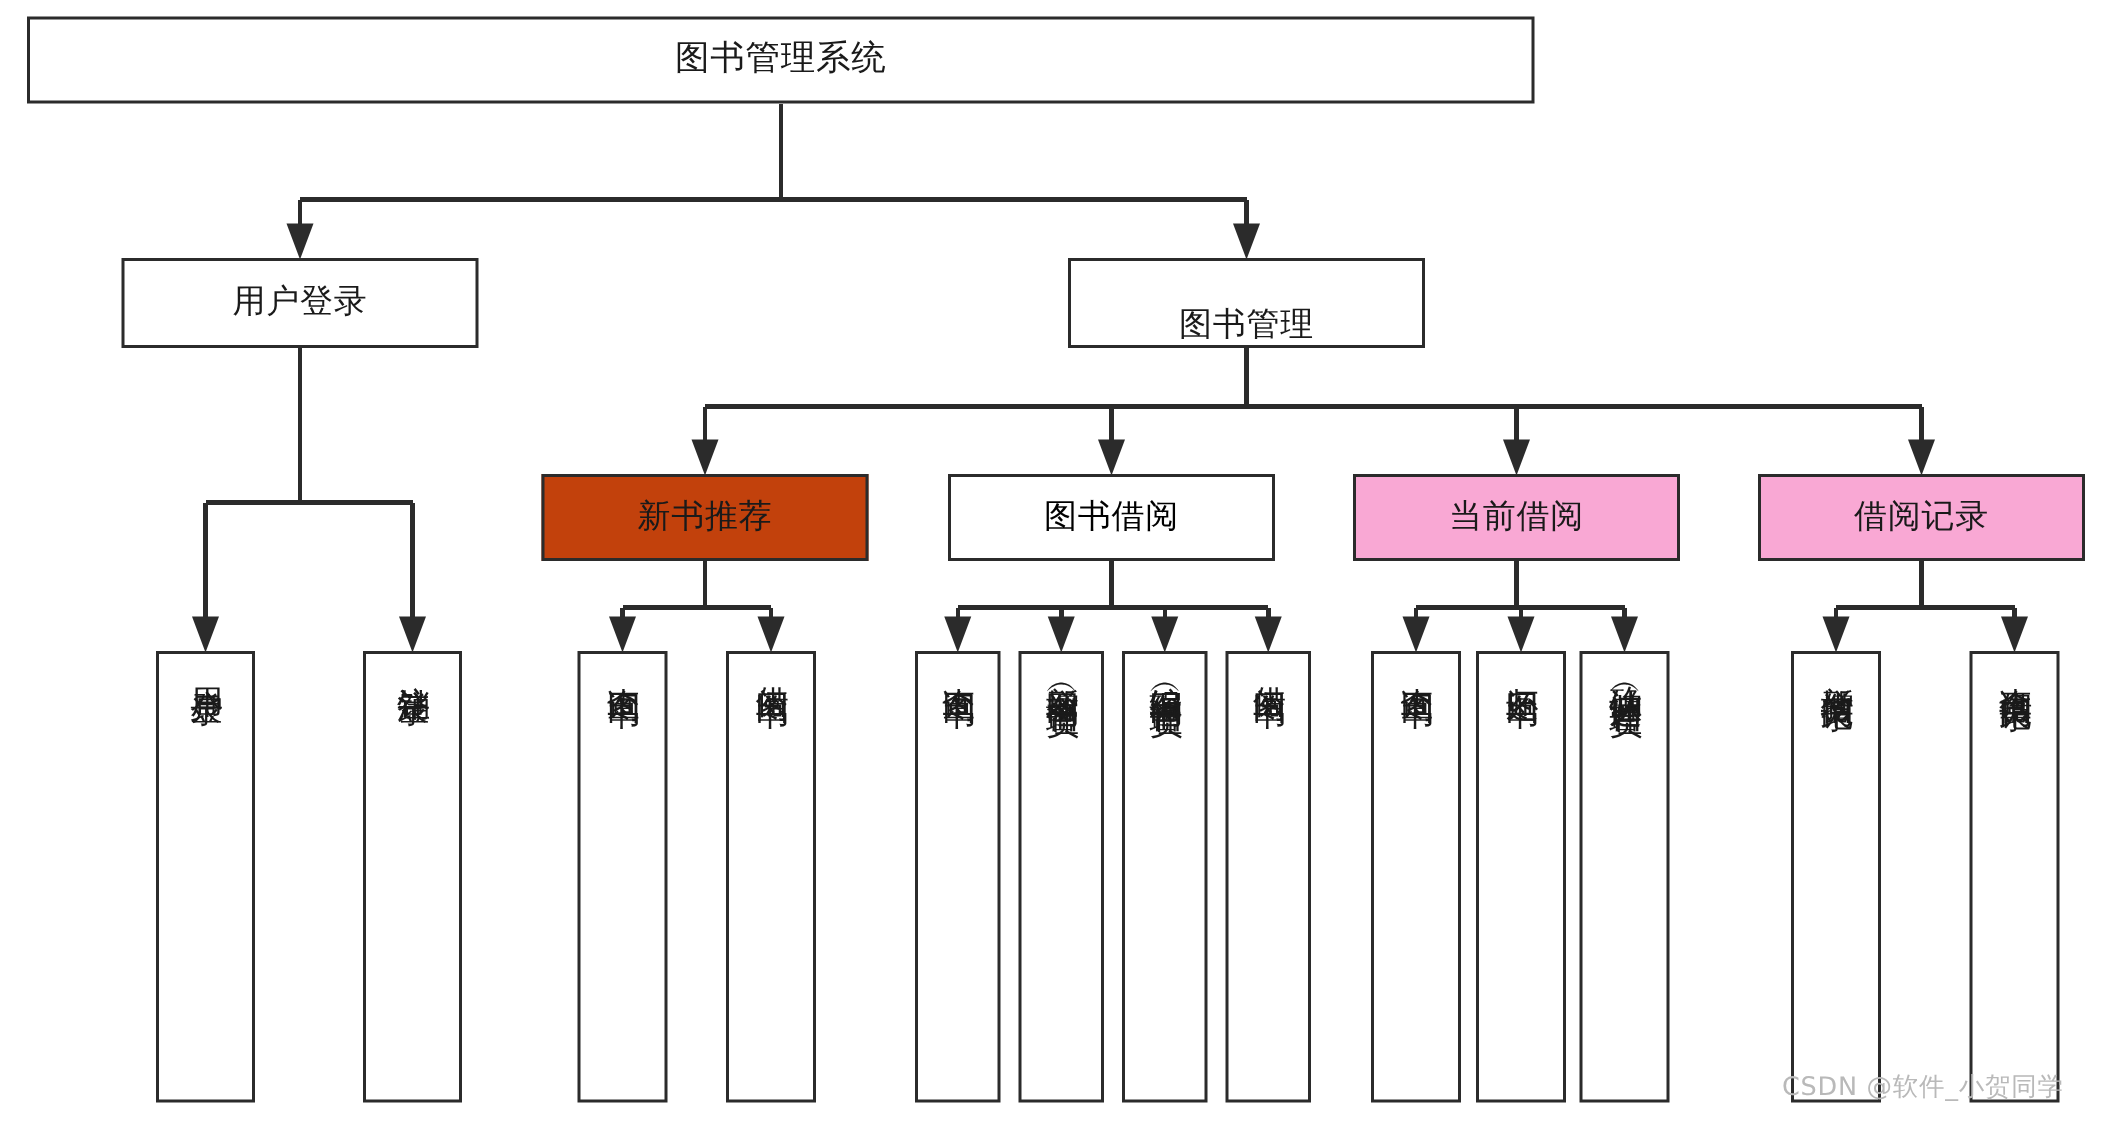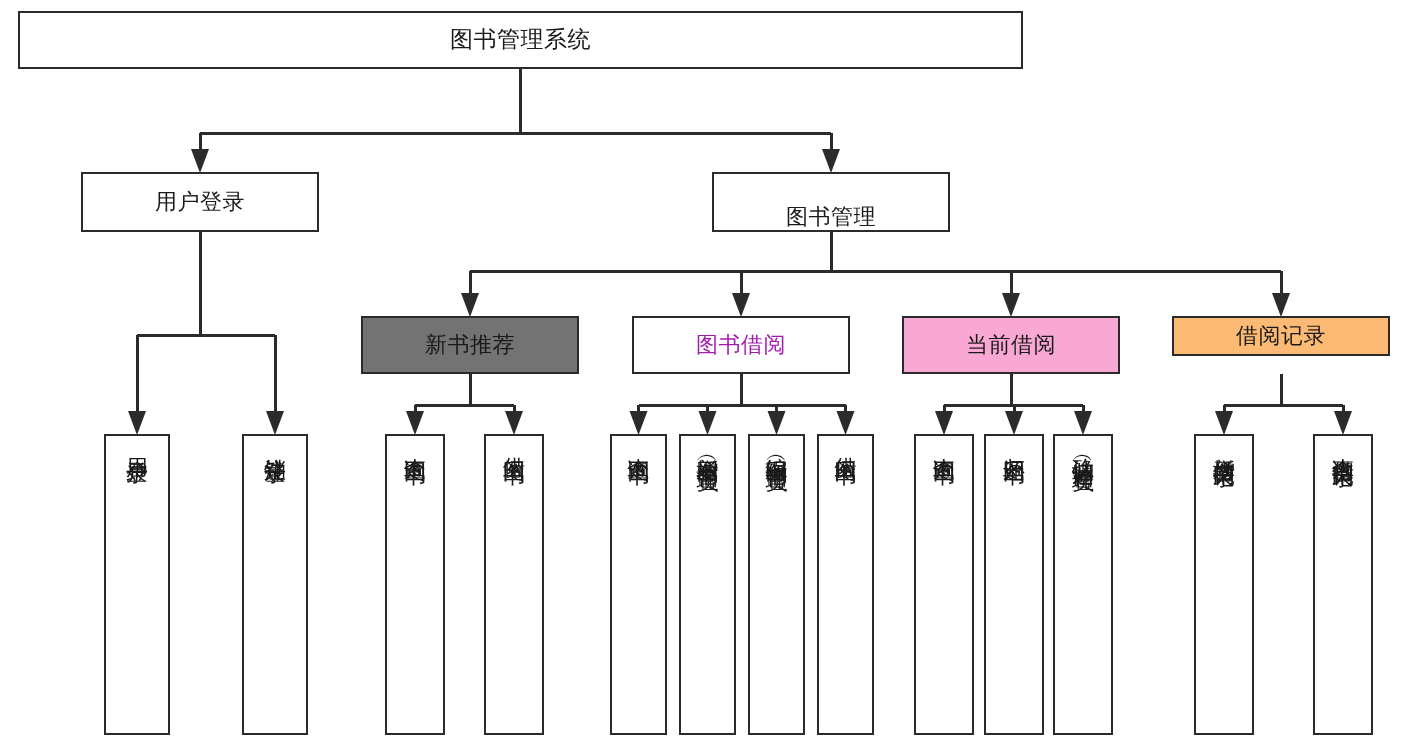--- a/index.html
+++ b/index.html
@@ -139,30 +139,30 @@
   <div id="node-layer">
       <div class="node h root" style="left: 18px; top: 11px; width: 1005px; height: 58px; border-color: rgb(43, 43, 43); background: rgb(255, 255, 255); color: rgb(26, 26, 26);">
         <span class="node-label">图书管理系统</span>
       </div>
       <div class="node h" style="left: 81px; top: 172px; width: 238px; height: 60px; border-color: rgb(43, 43, 43); background: rgb(255, 255, 255); color: rgb(26, 26, 26);">
         <span class="node-label">用户登录</span>
       </div>
       <div class="node h" style="left: 712px; top: 172px; width: 238px; height: 60px; border-color: rgb(43, 43, 43); background: rgb(255, 255, 255); color: rgb(26, 26, 26); align-items: flex-end;">
         <span class="node-label">图书管理</span>
       </div>
-      <div class="node h" style="left: 361px; top: 316px; width: 218px; height: 58px; border-color: rgb(43, 43, 43); background: #737373; color: rgb(26, 26, 26);">
+      <div class="node h" style="left: 361px; top: 316px; width: 218px; height: 58px; border-color: rgb(43, 43, 43); background: #c2410c; color: rgb(26, 26, 26);">
         <span class="node-label">新书推荐</span>
       </div>
-      <div class="node h" style="left: 632px; top: 316px; width: 218px; height: 58px; border-color: rgb(43, 43, 43); background: rgb(255, 255, 255); color: #a21caf;">
+      <div class="node h" style="left: 632px; top: 316px; width: 218px; height: 58px; border-color: rgb(43, 43, 43); background: rgb(255, 255, 255); color: #000000;">
         <span class="node-label">图书借阅</span>
       </div>
       <div class="node h" style="left: 902px; top: 316px; width: 218px; height: 58px; border-color: rgb(43, 43, 43); background: #f9a8d4; color: rgb(26, 26, 26);">
         <span class="node-label">当前借阅</span>
       </div>
-      <div class="node h" style="left: 1172px; top: 316px; width: 218px; height: 40px; border-color: rgb(43, 43, 43); background: #fdba74; color: rgb(26, 26, 26);">
+      <div class="node h" style="left: 1172px; top: 316px; width: 218px; height: 58px; border-color: rgb(43, 43, 43); background: #f9a8d4; color: rgb(26, 26, 26);">
         <span class="node-label">借阅记录</span>
       </div>
       <div class="node v" style="left: 104px; top: 434px; width: 66px; height: 301px; border-color: rgb(43, 43, 43); background: rgb(255, 255, 255); color: rgb(26, 26, 26);">
         <span class="node-label">用户登录</span>
       </div>
       <div class="node v" style="left: 242px; top: 434px; width: 66px; height: 301px; border-color: rgb(43, 43, 43); background: rgb(255, 255, 255); color: rgb(26, 26, 26);">
         <span class="node-label">注销登录</span>
       </div>
       <div class="node v" style="left: 385px; top: 434px; width: 60px; height: 301px; border-color: rgb(43, 43, 43); background: rgb(255, 255, 255); color: rgb(26, 26, 26);">
         <span class="node-label">查询图书</span>
@@ -192,13 +192,14 @@
         <span class="node-label">确认归还（管理员）</span>
       </div>
       <div class="node v" style="left: 1194px; top: 434px; width: 60px; height: 301px; border-color: rgb(43, 43, 43); background: rgb(255, 255, 255); color: rgb(26, 26, 26);">
         <span class="node-label">新增借阅记录</span>
       </div>
       <div class="node v" style="left: 1313px; top: 434px; width: 60px; height: 301px; border-color: rgb(43, 43, 43); background: rgb(255, 255, 255); color: rgb(26, 26, 26);">
         <span class="node-label">查询借阅记录</span>
       </div>
     </div>
 
+  <div id="watermark">CSDN @软件_小贺同学</div>
 </div>
 
 </body></html>

